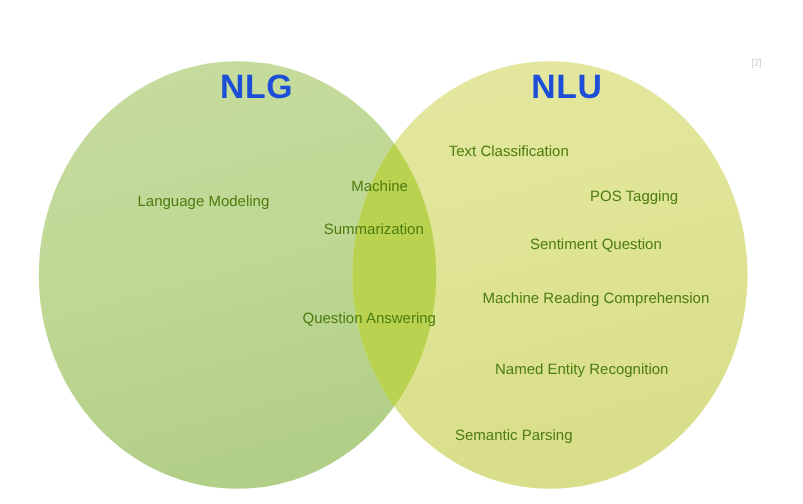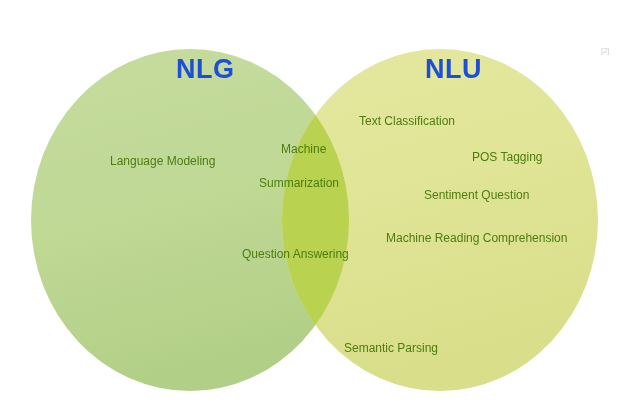--- a/index.html
+++ b/index.html
@@ -89,17 +89,18 @@
   <div class="label set-title" style="left:425px; top:56px;">NLU</div>
 
   <div class="label item-label" style="left:281px; top:143px;">Machine</div>
   <div class="label item-label" style="left:259px; top:177px;">Summarization</div>
   <div class="label item-label" style="left:242px; top:215px;margin-top:33px;">Question Answering</div>
 
   <div class="label item-label" style="left:359px; top:115px;">Text Classification</div>
   <div class="label item-label" style="left:472px; top:151px;">POS Tagging</div>
   <div class="label item-label" style="left:424px; top:189px;">Sentiment Question</div>
   <div class="label item-label" style="left:386px; top:232px;">Machine Reading Comprehension</div>
-  <div class="label item-label" style="left:344px; top:342px;">Semantic Parsing</div>
+  <div class="label item-label" style="left:396px; top:289px;">Named Entity Recognition</div>
+  <div class="label item-label" style="left:364px; top:342px;">Semantic Parsing</div>
 
   <div class="citation" style="left:601px; top:46px;">[2]</div>
 
 </div>
 
 </body></html>

